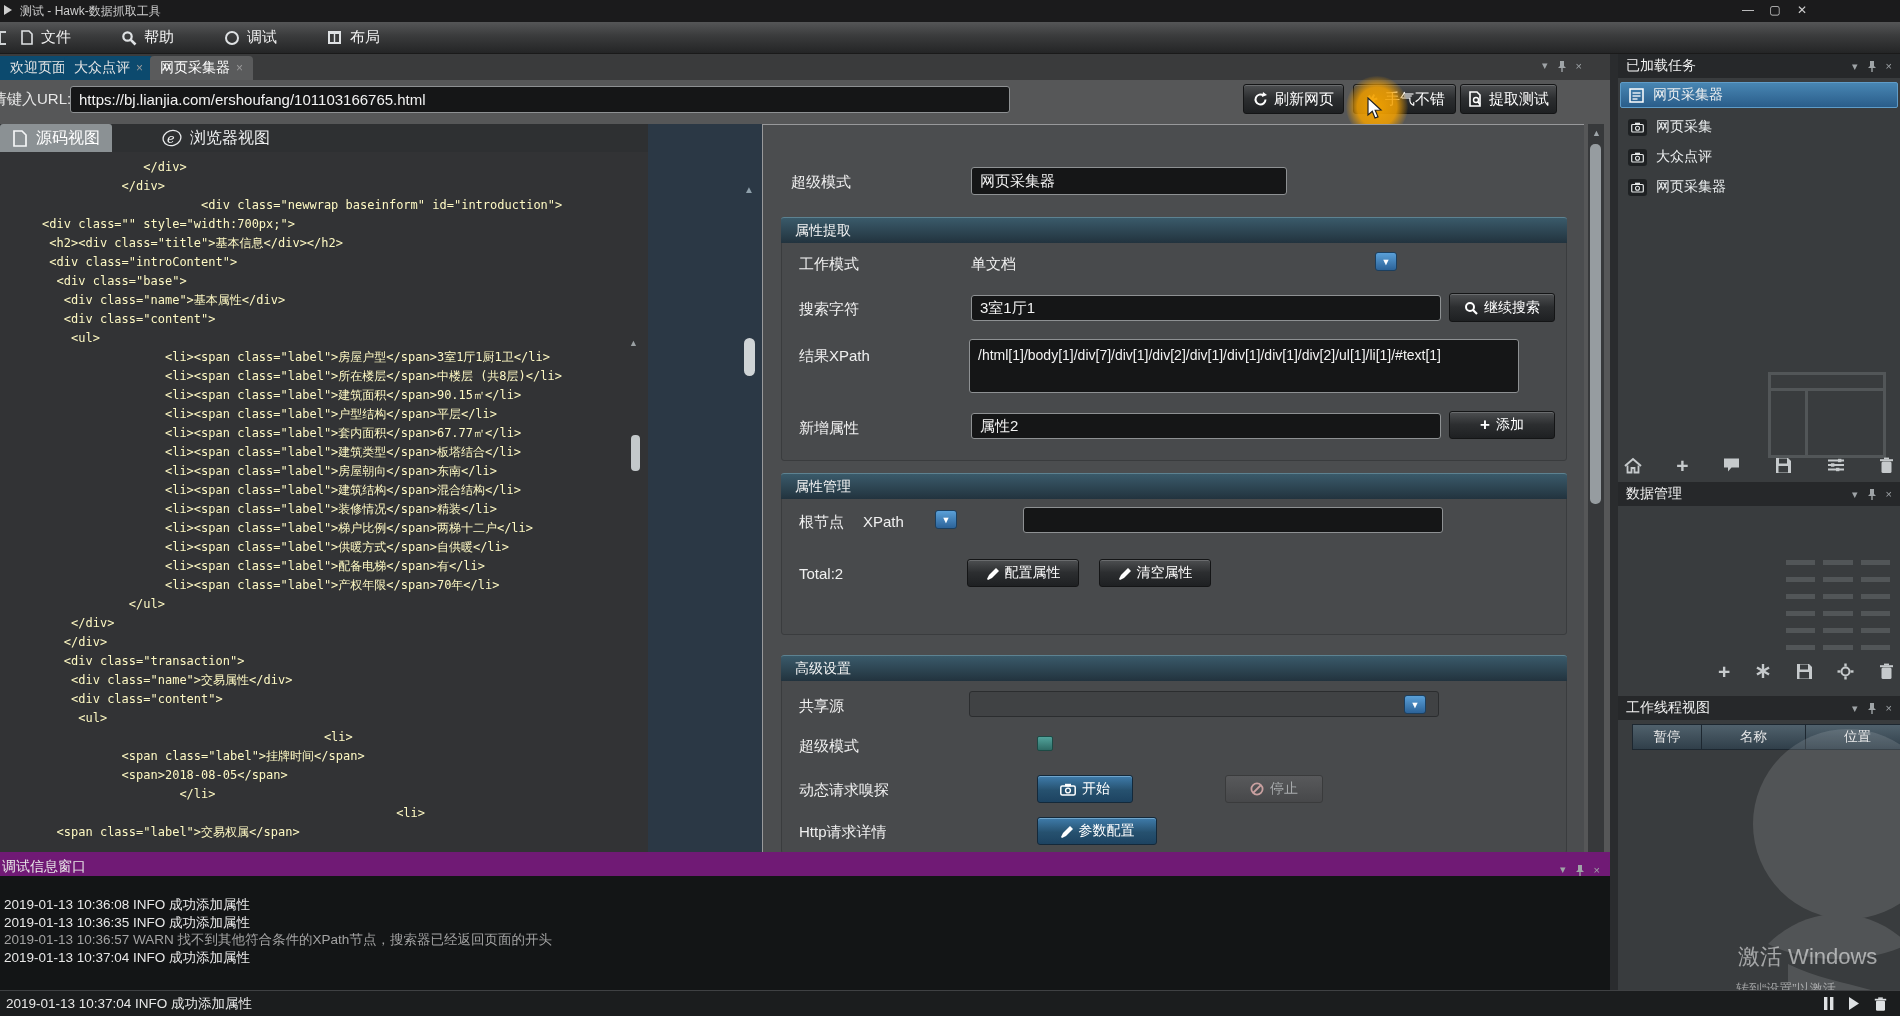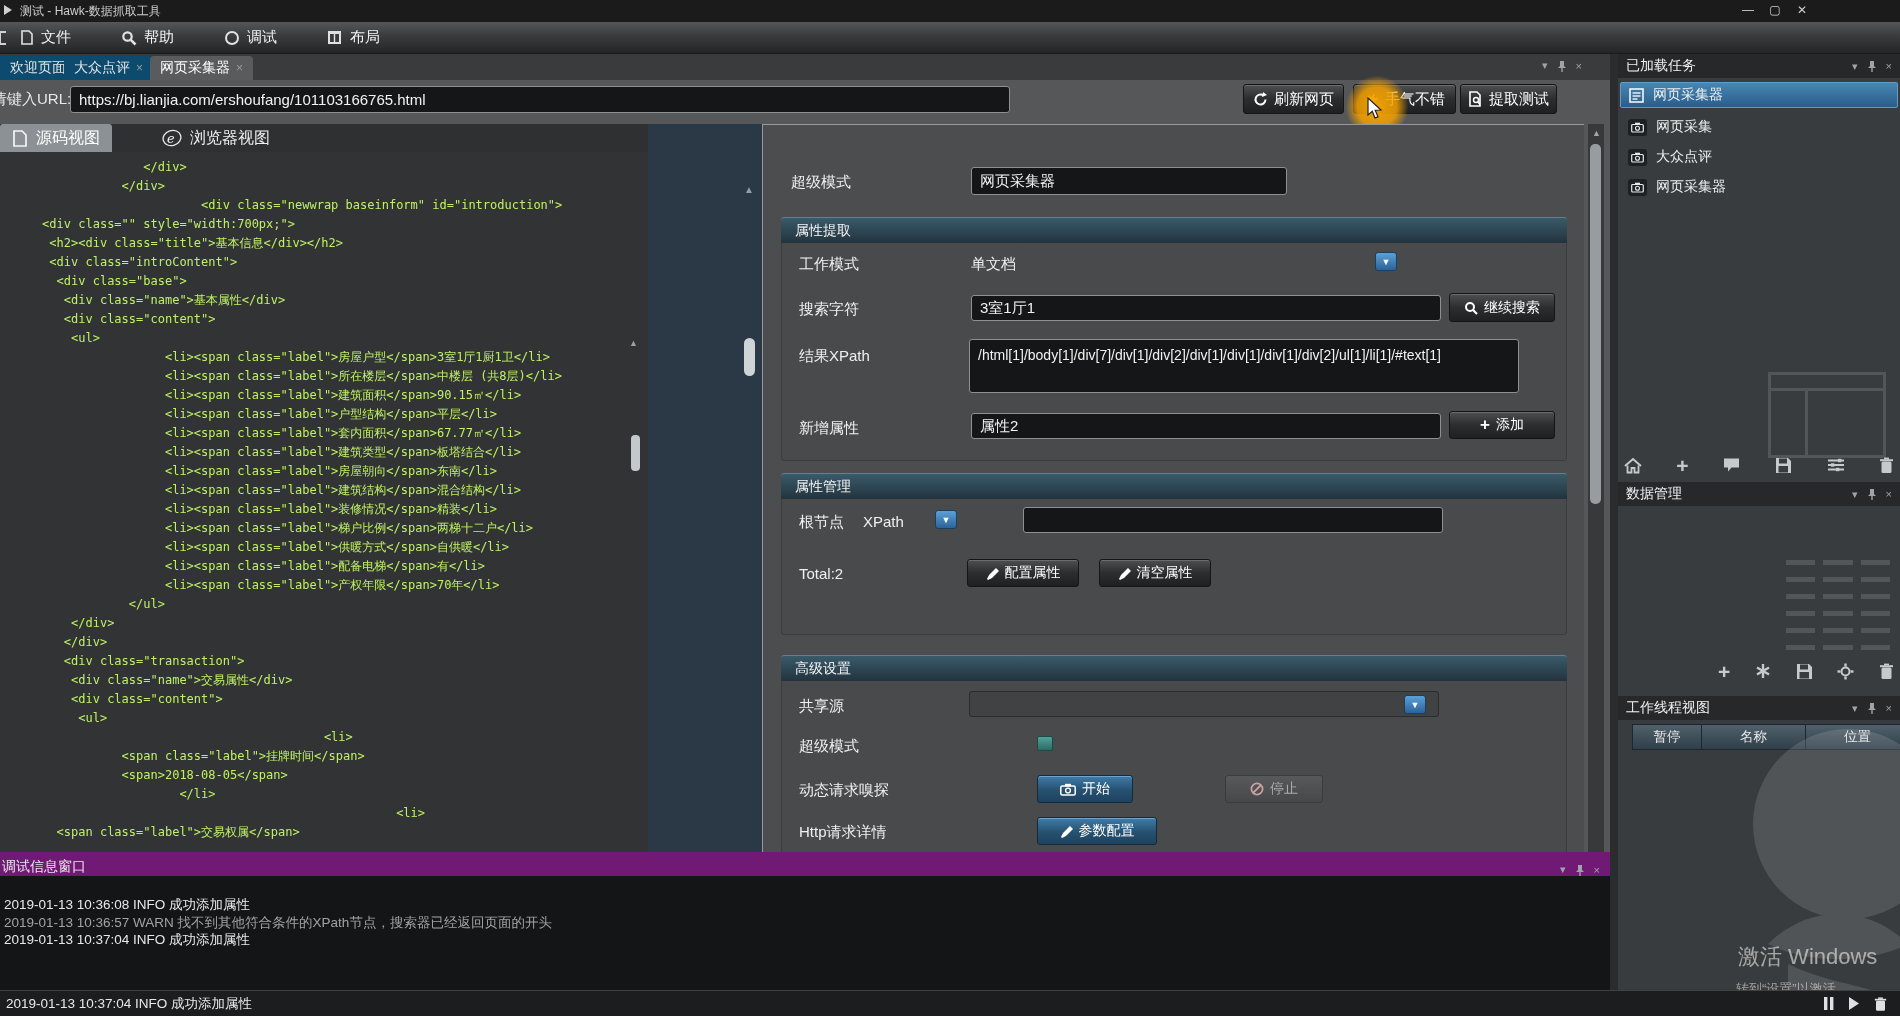--- a/index.html
+++ b/index.html
@@ -12,21 +12,21 @@
   .tabstrip{left:0;top:54px;width:1610px;height:26px;background:#3a3b3c}
   .tab{position:absolute;top:2px;height:24px;display:flex;align-items:center;gap:6px;padding:0 10px;font-size:14px;color:#e4e4e4;background:#0c4a6e;border-radius:4px 4px 0 0}
   .tab.active{background:#5a5b5c;color:#fff}
   .tab .x{color:#9b9b9b;font-size:12px}
   .tbox{background:#151617;border:1px solid #8e9193;border-radius:3px;color:#f2f2f2;display:flex;align-items:center;padding:0 8px;font-size:15px;overflow:hidden;white-space:nowrap}
   .btn{background:linear-gradient(#4d4f51,#2c2e30 48%,#1e2022);border:1px solid #141516;box-shadow:inset 0 1px 0 #6a6c6e;border-radius:3px;color:#fff;display:flex;align-items:center;justify-content:center;gap:6px;font-size:15px;cursor:pointer}
   .btn-blue{background:linear-gradient(#3f7cab,#26516f 55%,#1d4361);box-shadow:inset 0 1px 0 #6fa5cc;border:1px solid #14293a}
   .btn-dis{background:linear-gradient(#58595b,#47484a);box-shadow:none;border:1px solid #3a3b3c;color:#a9acae}
   .srctab{position:absolute;top:0;height:28px;display:flex;align-items:center;gap:8px;padding:0 12px;font-size:16px}
   .codewrap{left:0;top:152px;width:648px;height:700px;background:#323335;overflow:hidden}
-  .codewrap pre{position:absolute;left:6px;top:6px;font-family:"DejaVu Sans Mono",monospace;font-size:12px;line-height:19px;color:#bef264;white-space:pre}
+  .codewrap pre{position:absolute;left:6px;top:6px;font-family:"DejaVu Sans Mono",monospace;font-size:12px;line-height:19px;color:#fef9c3;white-space:pre}
   .splitter{left:648px;top:124px;width:114px;height:728px;background:#2b3845}
   .formpanel{left:762px;top:124px;width:822px;height:728px;background:#4b4d4f;border-left:1px solid #98999b;border-top:1px solid #98999b;overflow:hidden}
   .flabel{position:absolute;font-size:15px;color:#f0f0f0;white-space:nowrap}
   .group{position:absolute;border:1px solid #3a3c3e;border-radius:3px;background:#484a4c}
   .gh{position:absolute;height:26px;background:linear-gradient(#3a5a6a,#22333e);border-top:1px solid #5d8291;border-radius:3px 3px 0 0;display:flex;align-items:center;padding-left:14px;font-size:14px;color:#f4f4f4}
   .chev{background:linear-gradient(#5aa0d8,#2c6399);border:1px solid #1c3f5e;border-radius:3px;color:#fff;font-size:9px;display:flex;align-items:center;justify-content:center}
   .sbheader{position:absolute;left:0;width:282px;height:24px;background:#26282a;display:flex;align-items:center;padding:0 8px;font-size:14px;color:#efefef}
   .hdr-icons{margin-left:auto;display:flex;align-items:center;gap:9px;color:#9fa4a7;font-size:11px}
   .taskitem{position:absolute;left:2px;width:278px;height:26px;display:flex;align-items:center;gap:9px;padding-left:8px;font-size:14px;color:#eceff0}
   .camicon{width:19px;height:17px;background:#1e2123;border-radius:3px;display:flex;align-items:center;justify-content:center}
@@ -552,20 +552,21 @@
         <svg width="10" height="12">
           <path d="M3 1 h4 v5 l2 2 H1 l2-2 z" fill="#9fa4a7"></path>
           <line x1="5" y1="8" x2="5" y2="12" stroke="#9fa4a7" stroke-width="1.4"></line>
         </svg>
       </span>
     <span>×</span>
   </span>
 </div>
 <div class="ab loglines" style="left:0;top:876px;width:1610px;height:114px;background:#131516;padding:20px 0 0 4px;overflow:hidden">
   <div>2019-01-13 10:36:08 INFO  成功添加属性</div>
+  <div>2019-01-13 10:36:35 INFO  成功添加属性</div>
   <div class="warn">2019-01-13 10:36:57 WARN  找不到其他符合条件的XPath节点，搜索器已经返回页面的开头</div>
   <div>2019-01-13 10:37:04 INFO  成功添加属性</div>
 </div>
 
 <div class="ab" style="left:0;top:990px;width:1900px;height:26px;background:#1b1d1e;border-top:1px solid #3f4143;display:flex;align-items:center;font-size:13.5px">
   <span style="margin-left:6px">2019-01-13 10:37:04 INFO  成功添加属性</span>
   <span style="position:absolute;left:1824px;display:flex;gap:14px;align-items:center">
     <span>
         <svg width="10" height="13">
           <rect x="0" y="0" width="3.4" height="13" fill="#dfe2e4"></rect>

